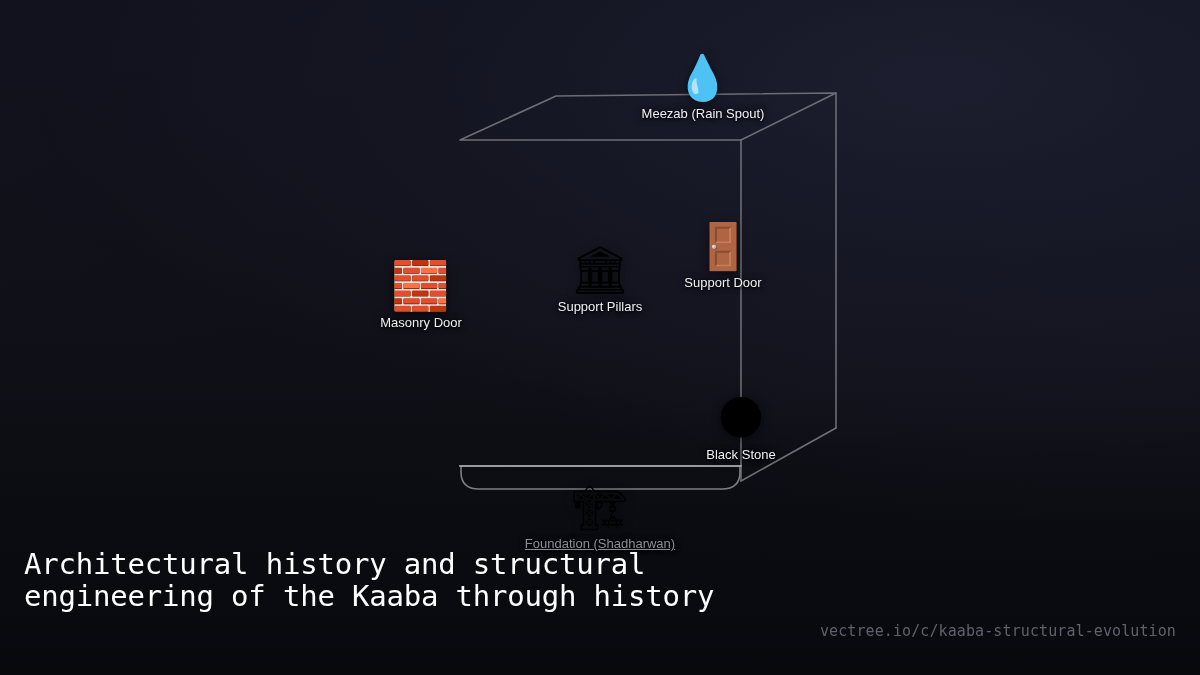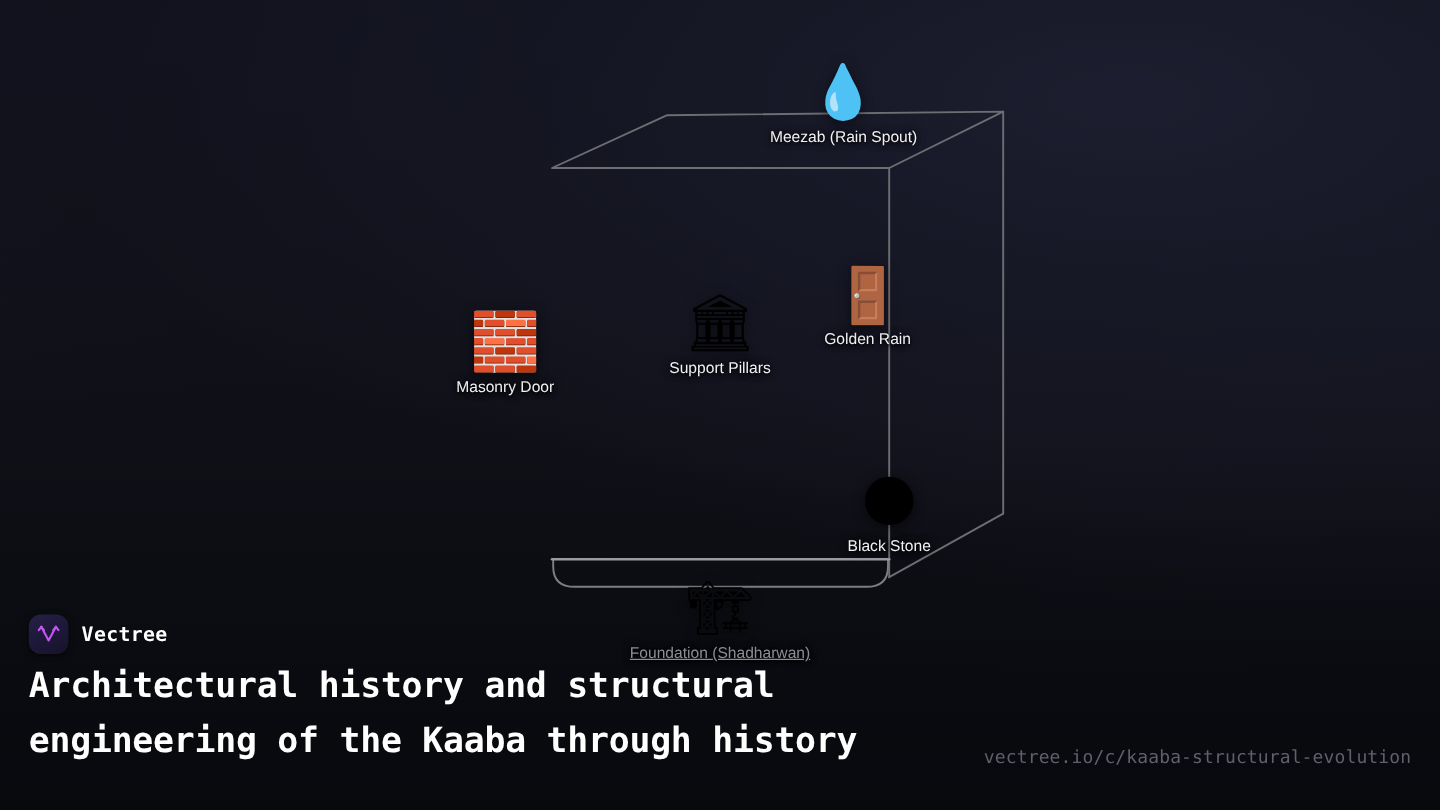--- a/index.html
+++ b/index.html
@@ -59,22 +59,22 @@
     box-shadow:0 1px 4px rgba(0,0,0,0.5);
   }
   #brand-name {
     font-family:"DejaVu Sans Mono", monospace;
     font-weight:700; font-size:16.5px; color:#ffffff;
     letter-spacing:0.3px;
   }
   #headline {
     position:absolute; left:24px; top:548px; width:820px;
     font-family:"DejaVu Sans Mono", monospace;
-    font-weight:700;
-    font-size:29px; line-height:46px;
+    font-weight:400;
+    font-size:29px; line-height:32px;
     color:#ffffff;
     letter-spacing:-0.2px;
   }
   #url {
     position:absolute; right:24px; top:622px;
     font-family:"DejaVu Sans Mono", monospace;
     font-size:15px; color:#5f606c;
     letter-spacing:0.1px;
   }
 </style>
@@ -109,45 +109,31 @@
     <span class="lbl">Masonry Door</span>
   </div>
 
   <div class="node" style="left:600px; top:246px;">
     <span class="glyph" style="font-size:47px;">🏛</span>
     <span class="lbl">Support Pillars</span>
   </div>
 
   <div class="node" style="left:723px; top:224px;">
     <span class="glyph" style="font-size:45px;">🚪</span>
-    <span class="lbl">Golden Rain</span>
+    <span class="lbl">Support Door</span>
   </div>
 
   <div class="node" style="left:741px; top:395px;">
     <span class="glyph" style="font-size:46px;">🌑</span>
     <span class="lbl">Black Stone</span>
   </div>
 
   <div class="node dim" style="left:600px; top:486px;">
     <span class="glyph" style="font-size:44px;">🏗</span>
     <span class="lbl">Foundation (Shadharwan)</span>
   </div>
 
-  <div id="brand">
-    <div id="brand-mark">
-      <svg width="21" height="21" viewBox="0 0 24 24" fill="none" stroke="#c455f0" stroke-width="2" stroke-linecap="round" stroke-linejoin="round">
-        <path d="M5 5 L12 18 L19 5"></path>
-        <path d="M5 5 L2.6 8.2"></path>
-        <path d="M5 5 L7.6 8.2"></path>
-        <path d="M19 5 L16.4 8.2"></path>
-        <path d="M19 5 L21.4 8.2"></path>
-        <circle cx="5" cy="5" r="1.1" fill="#c455f0" stroke="none"></circle>
-        <circle cx="19" cy="5" r="1.1" fill="#c455f0" stroke="none"></circle>
-      </svg>
-    </div>
-    <div id="brand-name">Vectree</div>
-  </div>
 
   <div id="headline">Architectural history and structural engineering of the Kaaba through history</div>
 
   <div id="url">vectree.io/c/kaaba-structural-evolution</div>
 
 </div>
 
 </body></html>

